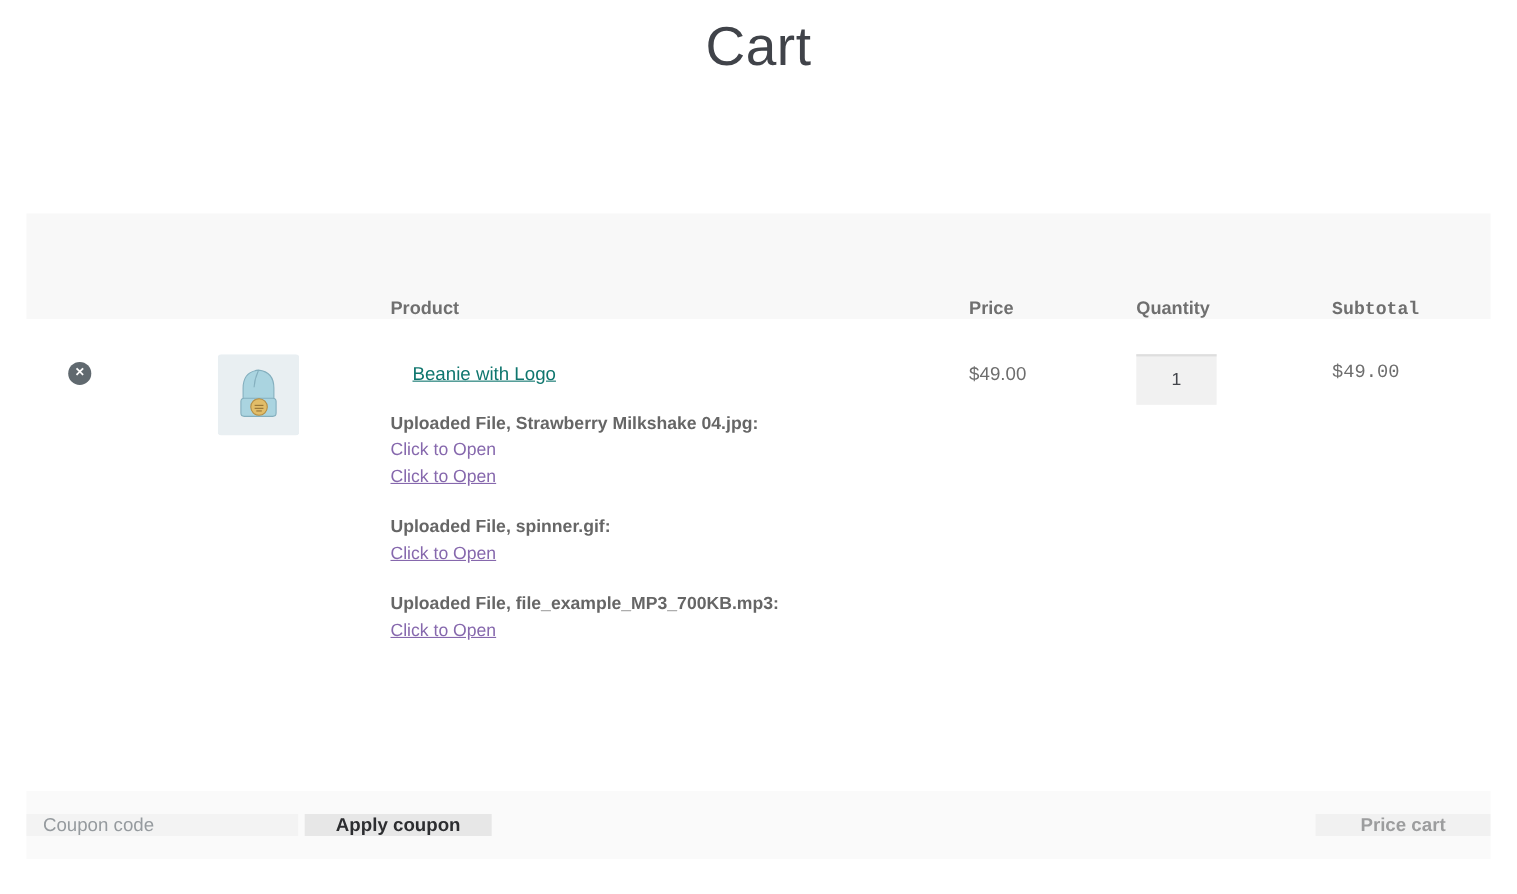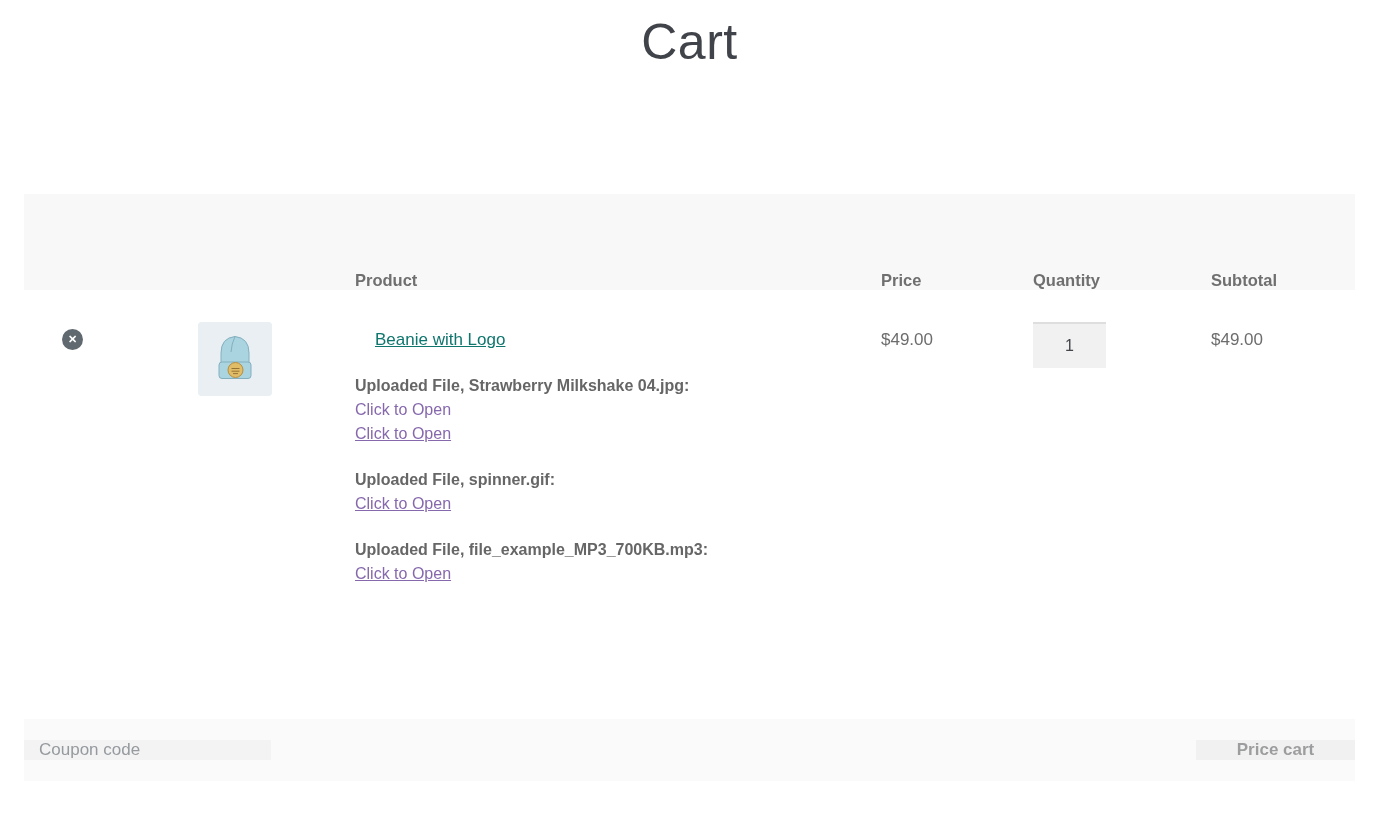--- a/index.html
+++ b/index.html
@@ -29,21 +29,21 @@
     font-size:16.5px;
     color:#6f6f6f;
   }
 
   .cell { flex-shrink:0; }
   .col-remove   { width:150px; padding-left:38px; }
   .col-thumb    { width:157px; padding-left:24px; }
   .col-product  { flex:1 1 auto; padding-left:24px; min-width:0; }
   .col-price    { width:152px; padding-left:24px; }
   .col-qty      { width:178px; padding-left:24px; }
-  .col-subtotal { width:168px; padding-left:24px; }
+  .col-subtotal { width:168px; padding-left:24px;font-family:Liberation Mono, monospace; }
 
   .trow {
     display:flex;
     background:#ffffff;
     min-height:410px;
     align-items:flex-start;
   }
 
   .remove-btn {
     display:flex;
@@ -204,14 +204,15 @@
 
     <div class="cell col-subtotal">
       <span class="price-text">$49.00</span>
     </div>
 
   </div>
 </div>
 
 <div class="actions-bar">
   <input class="coupon-input" type="text" placeholder="Coupon code" style="">
+  <button class="btn apply-btn">Apply coupon</button>
   <button class="btn update-btn" disabled="">Price cart</button>
 </div>
 
 </body></html>

